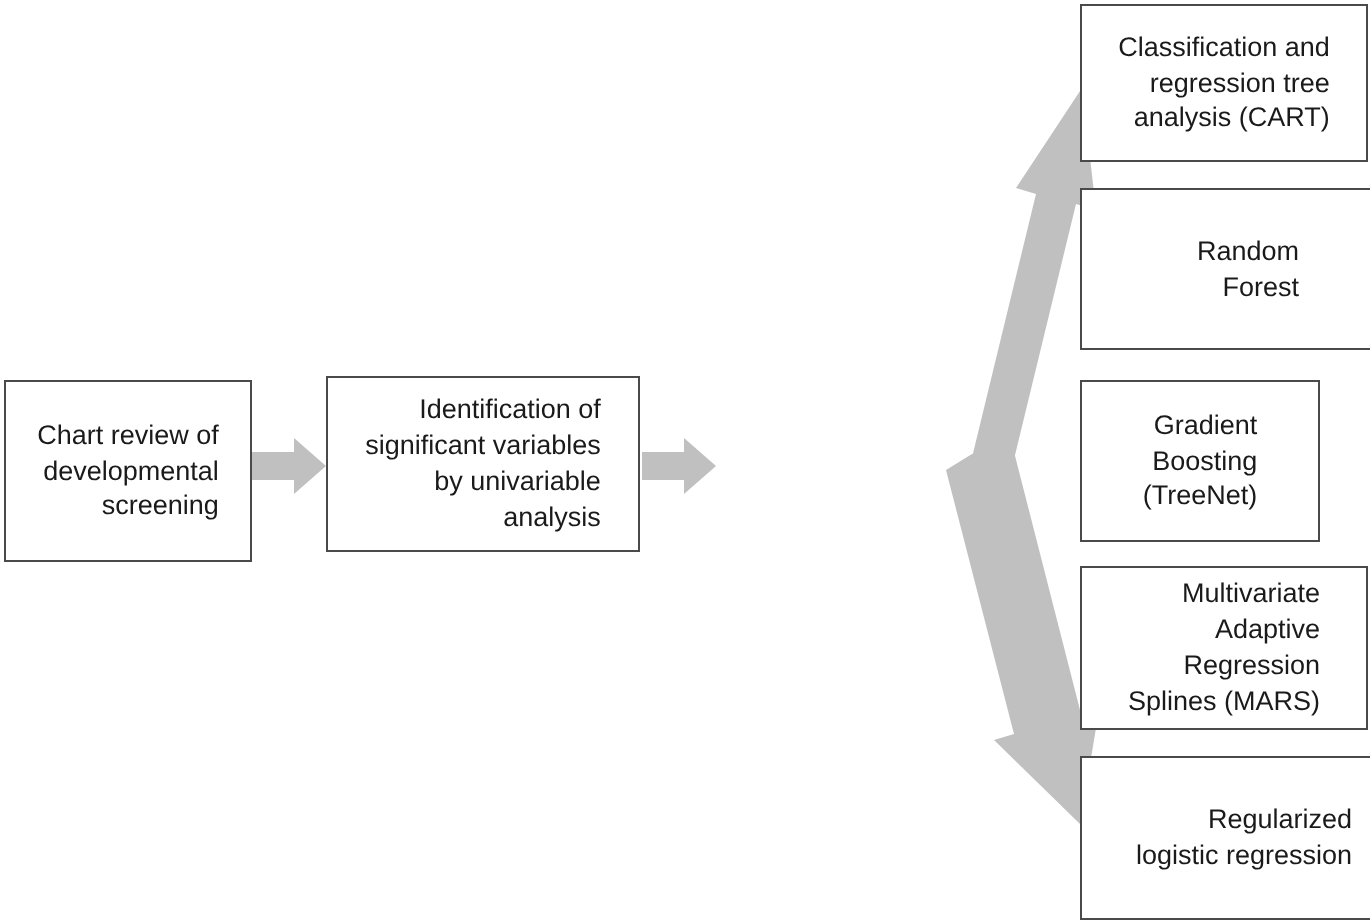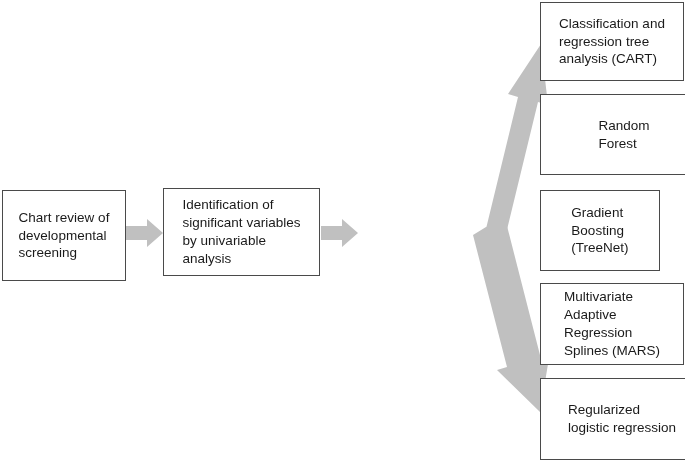--- a/index.html
+++ b/index.html
@@ -16,21 +16,21 @@
     overflow: hidden;
   }
   .node {
     position: absolute;
     box-sizing: border-box;
     border: 1.5px solid #4a4a4a;
     background: #ffffff;
     display: flex;
     align-items: center;
     justify-content: center;
-    text-align: left;
+    text-align: right;
     color: #1a1a1a;
     font-size: 13.5px;
     line-height: 1.33;
     padding: 1px 6px;
     white-space: pre-line;
   }
   .node-text {
     display: block;
     white-space: pre-line;
   }

